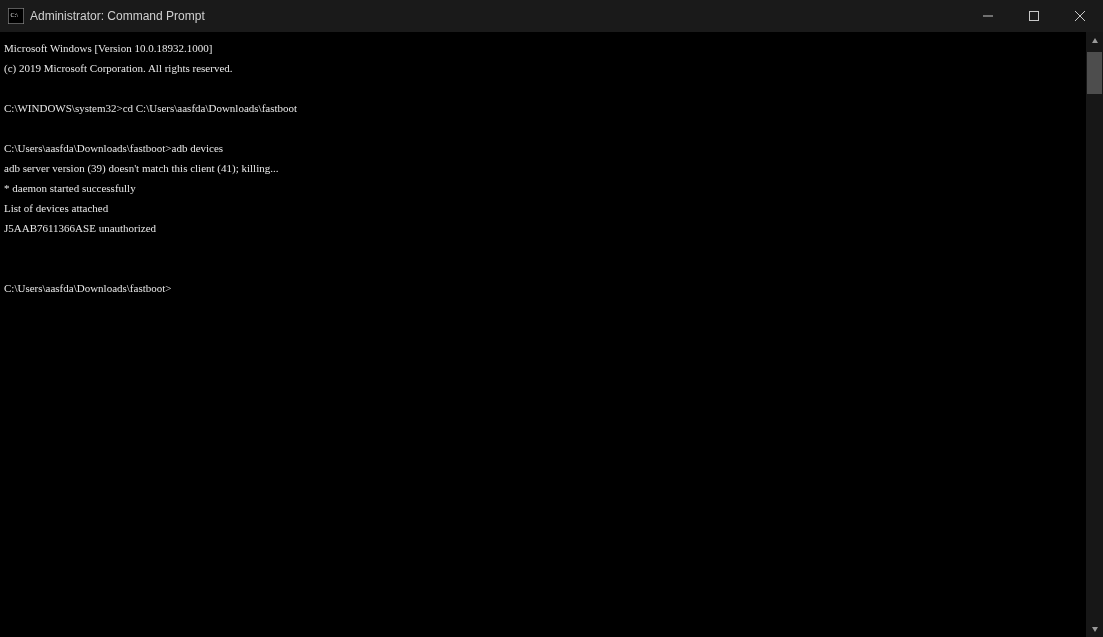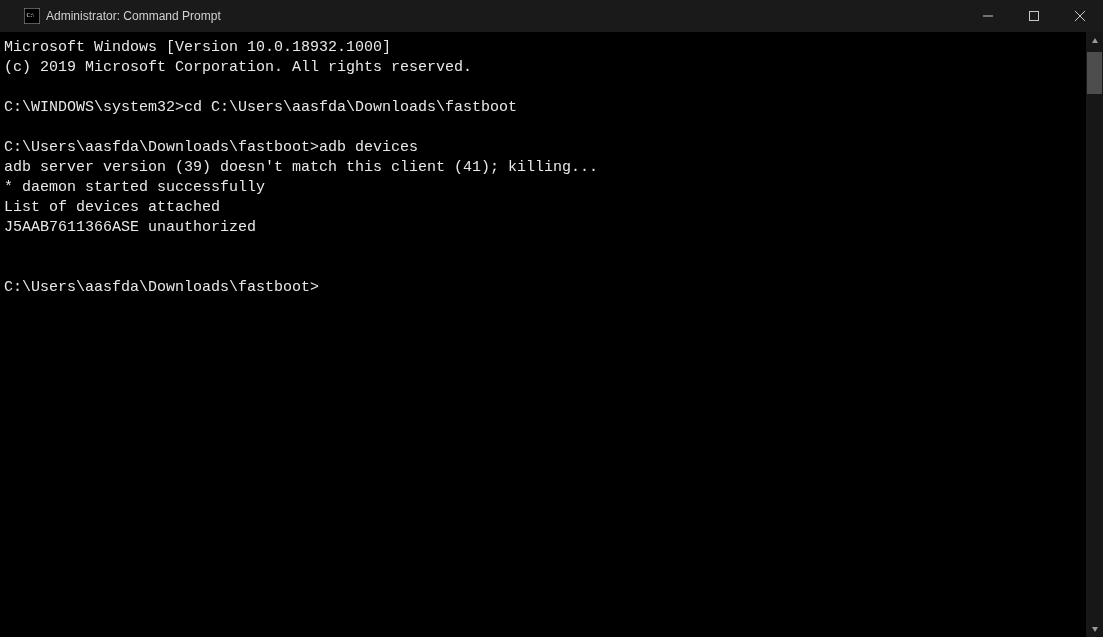--- a/index.html
+++ b/index.html
@@ -13,21 +13,21 @@
       background: #000;
       font-family: Consolas, 'Courier New', monospace;
       overflow: hidden;
       position: relative;
     }
     .titlebar {
       height: 32px;
       background: #1a1a1a;
       display: flex;
       align-items: center;
-      padding-left: 24px;
+      padding-left: 8px;
       color: #d0d0d0;
       font-family: 'Segoe UI', Tahoma, sans-serif;
       font-size: 12px;
     }
     .titlebar-icon {
       width: 16px;
       height: 16px;
       margin-right: 6px;
       display: inline-flex;
       align-items: center;
@@ -59,24 +59,24 @@
     }
     .terminal-area {
       position: relative;
       width: 100%;
       height: calc(100% - 32px);
       background: #000;
     }
     .terminal-content {
       padding: 6px 0 0 4px;
       color: #e8e8e8;
-      font-size: 15px;
+      font-size: 11px;
       line-height: 20px;
       white-space: pre;
-      font-family: Liberation Mono, monospace;
+      font-family: Liberation Serif, serif;
     }
     .scrollbar-track {
       position: absolute;
       right: 0;
       top: 0;
       width: 17px;
       height: 100%;
       background: #171717;
     }
     .scroll-arrow {

